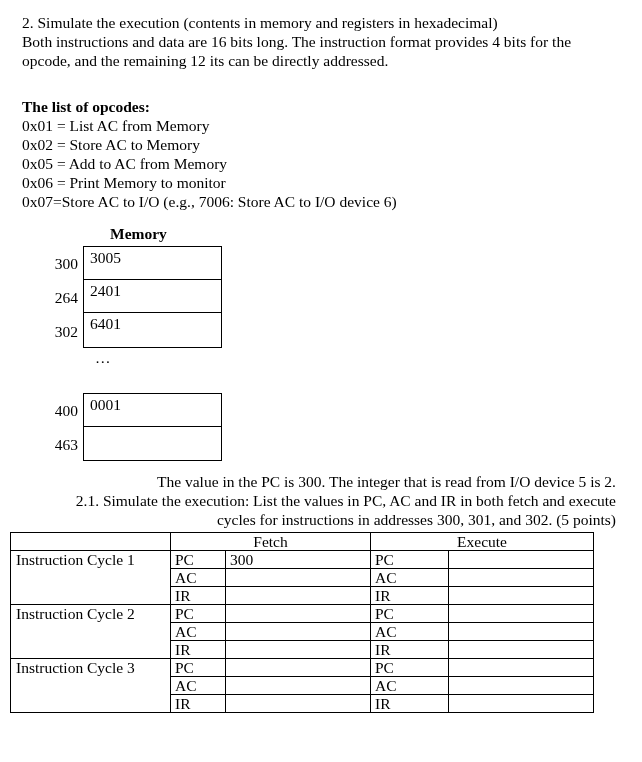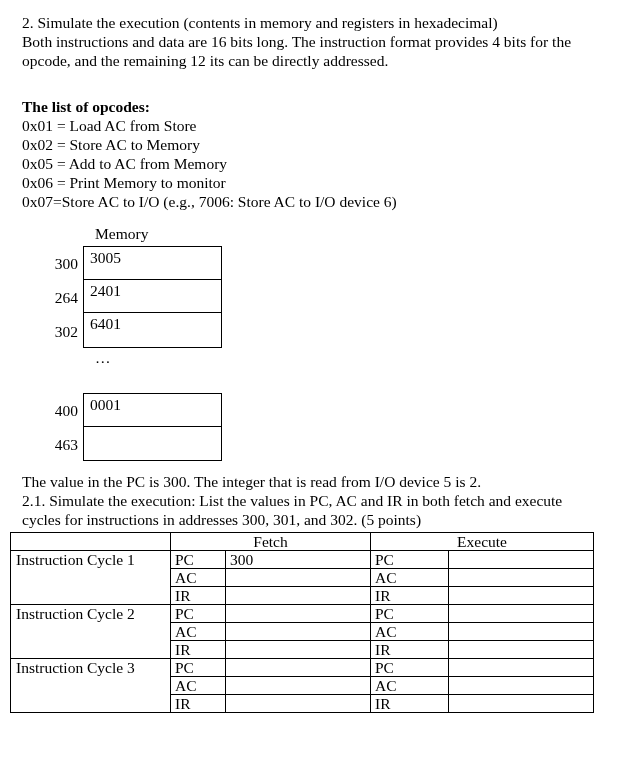--- a/index.html
+++ b/index.html
@@ -13,41 +13,41 @@
     font-size: 15.5px;
     line-height: 19px;
   }
   .page { padding-top: 13px; }
   .text-block { padding-left: 22px; padding-right: 26px; }
   .opcodes { margin-top: 27px; }
   .bold { font-weight: bold; }
 
   
   .mem-section { margin-top: 13px; margin-left: 50px; }
-  .mem-title { margin-left: 45px; margin-bottom: 3px; }
+  .mem-title { margin-left: 60px; margin-bottom: 3px; font-weight: bold; }
   .mem-block { display: flex; }
   .mem-block.second { margin-top: 25px; }
   .addr-col { width: 33px; }
   .addr {
     height: 34px;
     display: flex;
     align-items: center;
     justify-content: flex-end;
     padding-right: 5px;
   }
   .box-col { border: 1px solid #000; width: 139px; }
   .val {
     height: 33px;
     border-bottom: 1px solid #000;
     padding: 1px 2px 0 6px;
   }
   .val:last-child { border-bottom: none; }
   .mem-ellipsis { margin-left: 45px; height: 20px; letter-spacing: 2px; }
 
-  .notes { margin-top: 11px; }
+  .notes { margin-top: 11px; text-align: right; }
 
   
   table.sim { border-collapse: collapse; margin: 3px 0 0 10px; table-layout: fixed; border-radius: 18px; }
   .sim td {
     border: 1px solid #000;
     height: 18px;
     padding: 0 4px;
     line-height: 17px;
     vertical-align: middle;
     overflow: hidden;
@@ -66,21 +66,21 @@
 <div class="page">
 
   <div class="text-block">
     <div>2. Simulate the execution (contents in memory and registers in hexadecimal)</div>
     <div>Both instructions and data are 16 bits long. The instruction format provides 4 bits for the</div>
     <div>opcode, and the remaining 12 its can be directly addressed.</div>
   </div>
 
   <div class="text-block opcodes">
     <div class="bold">The list of opcodes:</div>
-    <div>0x01 = Load AC from Store</div>
+    <div>0x01 = List AC from Memory</div>
     <div>0x02 = Store AC to Memory</div>
     <div>0x05 = Add to AC from Memory</div>
     <div>0x06 = Print Memory to monitor</div>
     <div>0x07=Store AC to I/O (e.g., 7006: Store AC to I/O device 6)</div>
   </div>
 
   <div class="mem-section">
     <div class="mem-title">Memory</div>
 
     <div class="mem-block">

